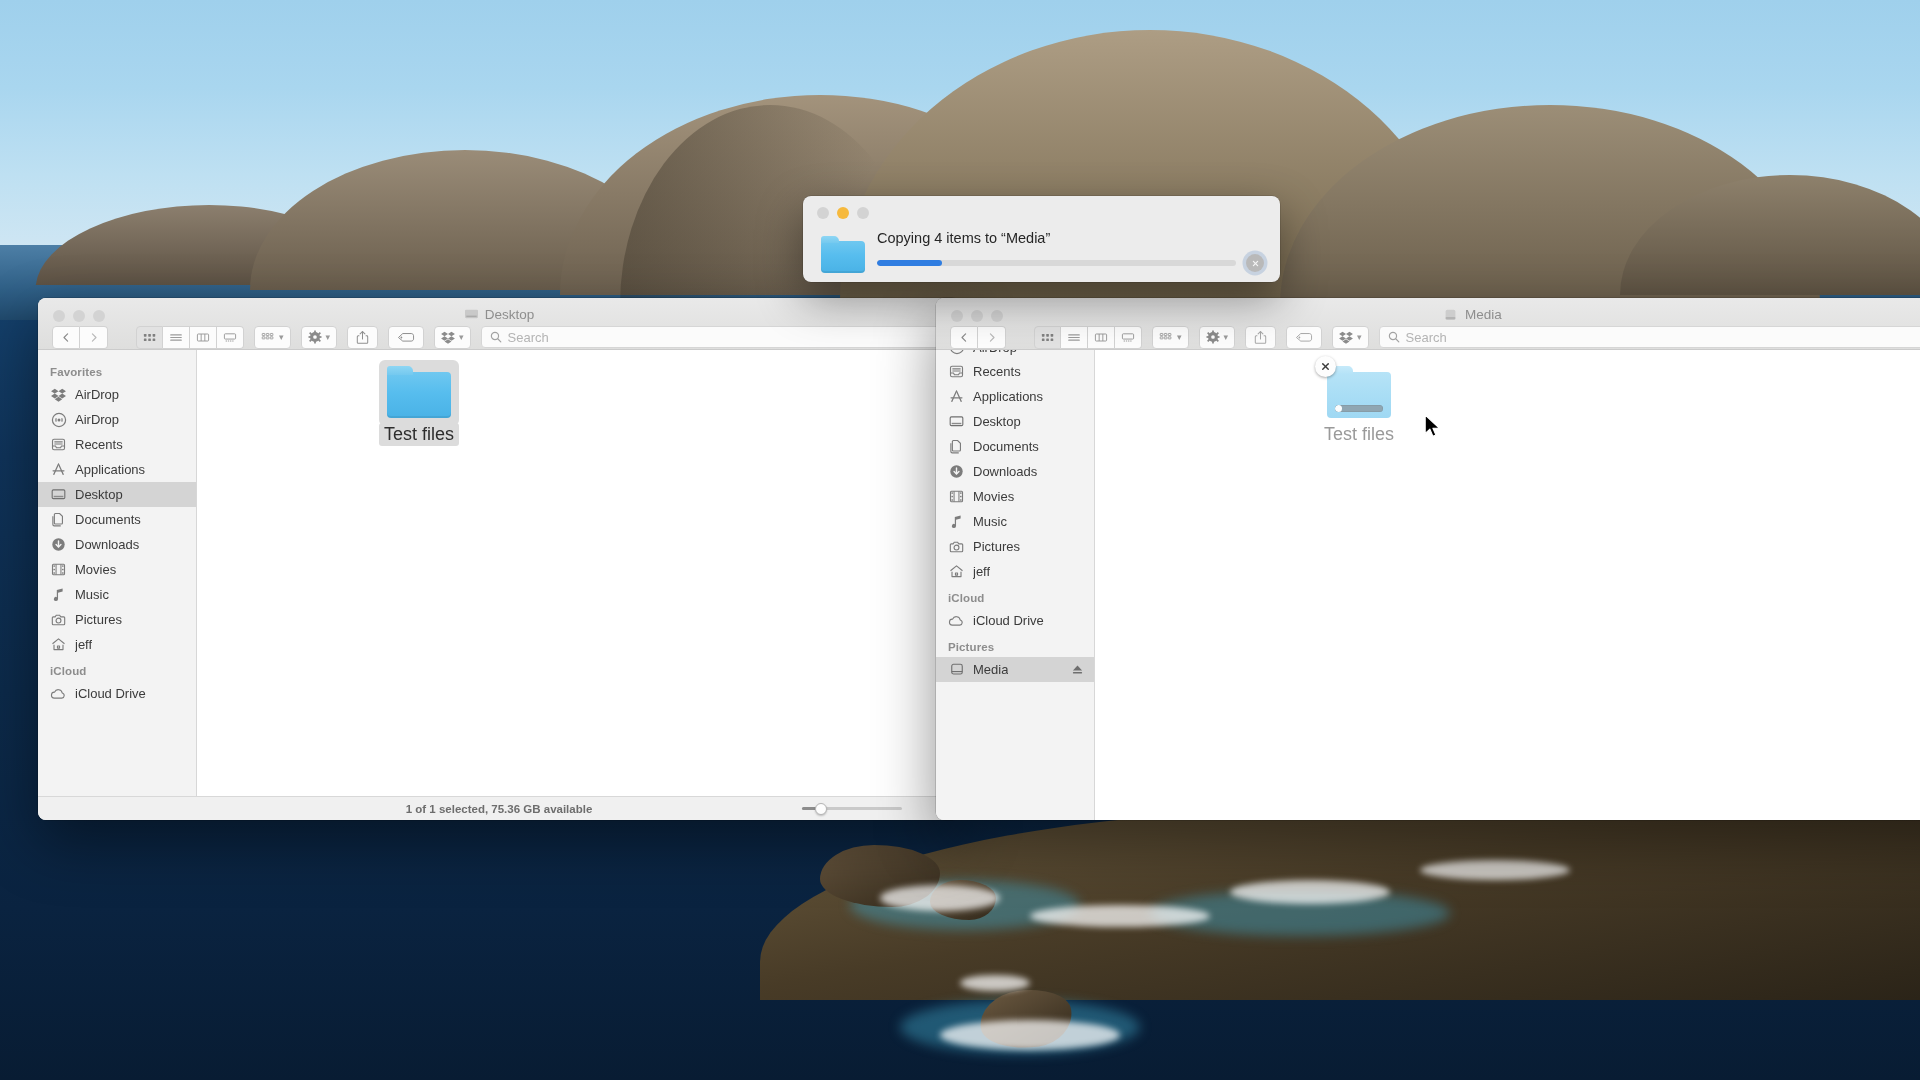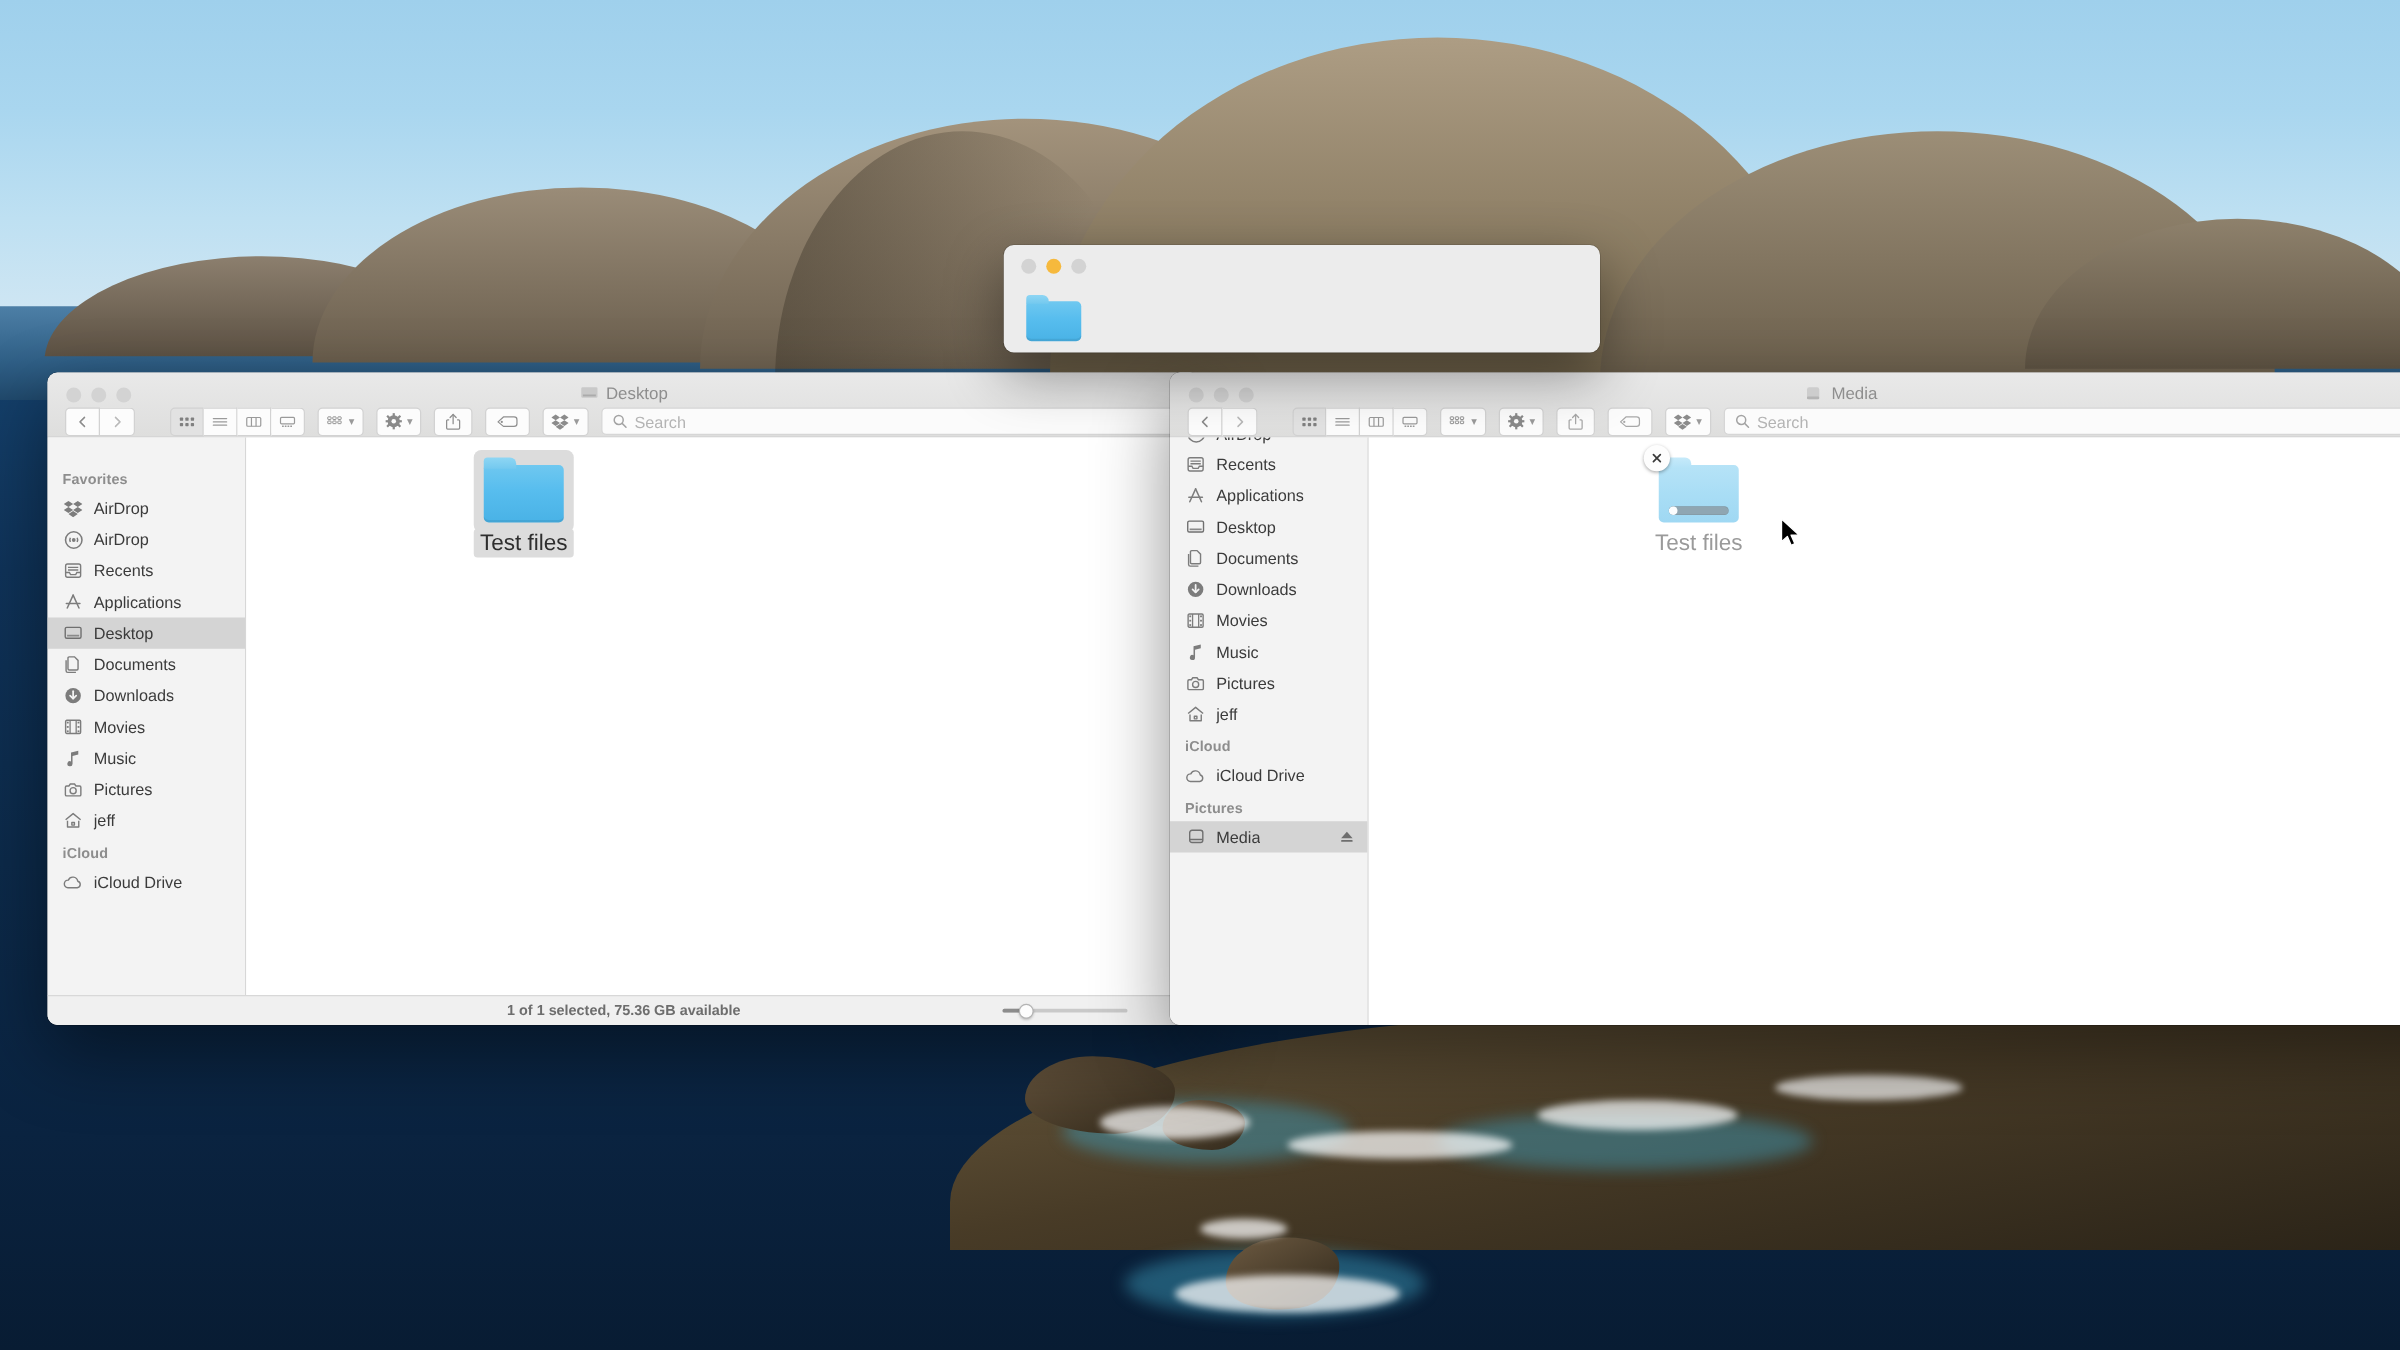--- a/index.html
+++ b/index.html
@@ -135,21 +135,21 @@
     background:#fbfbfb; display:flex; align-items:center;
     padding:0 8px; gap:6px; min-width:120px;
   }
   .searchbox .ph { font-size:13px; color:#b4b4b4; }
 
   .body { flex:1; display:flex; min-height:0; }
   .sidebar {
     width:159px; flex:0 0 159px;
     background:#f3f3f3;
     border-right:.5px solid #d7d7d7;
-    padding-top:20px; overflow:hidden; position:relative;
+    padding-top:8px; overflow:hidden; position:relative;
   }
   .sb-head {
     font-size:11.5px; font-weight:700; color:#8d8d8d;
     padding:8px 0 4px 12px; letter-spacing:.01em;
   }
   .sb-item {
     height:25px; display:flex; align-items:center; gap:8px;
     padding:0 10px 0 12px; font-size:13px; color:#3b3b3b;
     position:relative;
   }
@@ -971,20 +971,37 @@
     <div class="tl"></div>
     <div class="tl amber"></div>
     <div class="tl"></div>
   </div>
 
   <div class="cd-body">
     <div class="cd-folder">
       <div class="folder"></div>
       <div class="folder-tab"></div>
     </div>
+    <div class="cd-right">
+      <div class="cd-title">Copying 4 items to “Media”</div>
+      <div class="cd-progress-row">
+        <div class="cd-bar">
+          <div class="cd-bar-fill" id="cd-fill" style="width: 18%;"></div>
+        </div>
+        <div class="cd-stop">
+          <svg viewBox="0 0 12 12" width="9" height="9">
+              <g stroke="#f4f4f4" stroke-width="1.7" stroke-linecap="round">
+                <line x1="3.2" y1="3.2" x2="8.8" y2="8.8"></line>
+                <line x1="8.8" y1="3.2" x2="3.2" y2="8.8"></line>
+              </g>
+            </svg>
+        </div>
+      </div>
+      <div class="cd-sub">9.19 GB of 51.67 GB – Less than a minute</div>
+    </div>
   </div>
 </div>
 
 <div id="cursor" style="left: 1424px; top: 414px;">
   <svg viewBox="0 0 18 26" width="18" height="26">
     <path d="M1.2 1.2 1.2 19.4 5.9 15.2 8.9 22.3 11.9 21 8.9 14.2 15.2 14z" fill="#000" stroke="#fff" stroke-width="1.1" stroke-linejoin="round"></path>
   </svg>
 </div>
 
 </body></html>

